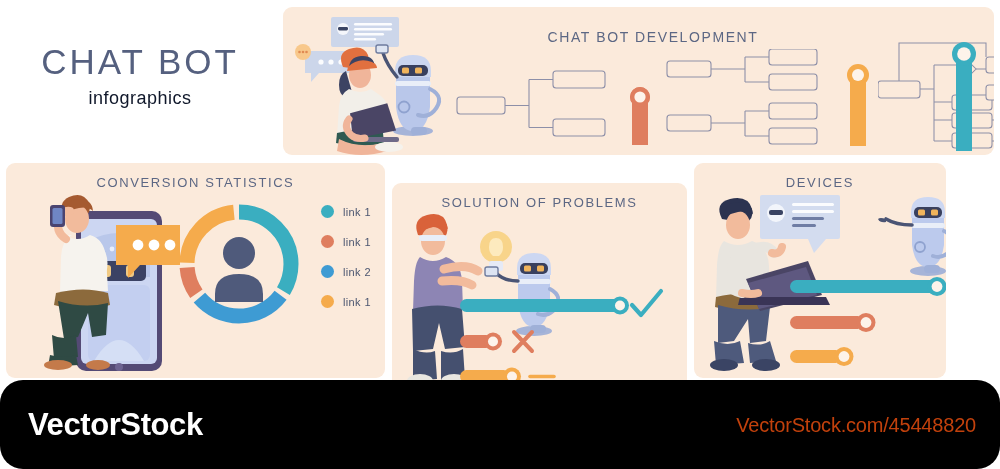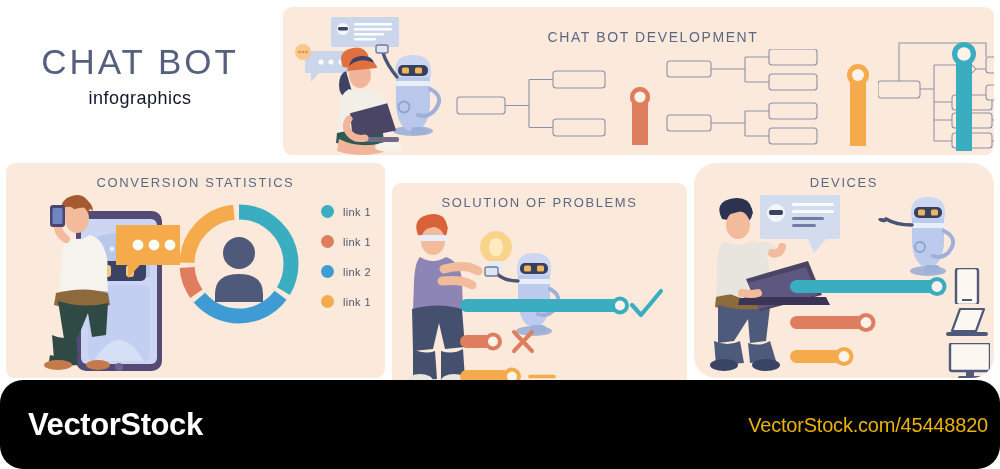--- a/index.html
+++ b/index.html
@@ -16,21 +16,21 @@
   .main-title {
     font-size: 35px; letter-spacing: 3px; color: #55607f; font-weight: 400; line-height: 1.05;
   }
   .sub-title { font-size: 18px; color: #0f172a; letter-spacing: 0.5px; margin-top: 7px; }
 
   
   .panel { position: absolute; background: #fbeadb; border-radius: 9px; overflow: hidden; }
   #banner-dev { left: 283px; top: 7px; width: 711px; height: 148px; }
   #panel-conv  { left: 6px;   top: 163px; width: 379px; height: 215px; }
   #panel-sol   { left: 392px; top: 163px; width: 295px; height: 215px; margin-top: 20px; }
-  #panel-dev   { left: 694px; top: 163px; width: 300px; height: 215px; border-radius: 22px; }
+  #panel-dev   { left: 694px; top: 163px; width: 252px; height: 215px; }
 
   .panel-title {
     position: absolute; width: 100%; text-align: center;
     color: #5c6784; font-size: 13px; letter-spacing: 1.6px; font-weight: 400;
   }
   #banner-dev .panel-title { top: 22px; left: 60px; width: 620px; font-size: 14px; }
   #panel-conv .panel-title { top: 12px; }
   #panel-sol  .panel-title { top: 12px; }
   #panel-dev  .panel-title { top: 12px; }
 
@@ -43,22 +43,22 @@
   .legend-dot { width: 13px; height: 13px; border-radius: 50%; margin-right: 9px; flex: none; }
   .legend-label { font-size: 11px; color: #4c5670; letter-spacing: 0.4px; }
 
   
   #footer { position: absolute; left: 0; top: 380px; width: 1000px; height: 89px; background: #000; border-radius: 23px; }
   #footer-logo {
     position: absolute; left: 28px; top: 50%; transform: translateY(-50%);
     color: #fff; font-size: 31px; font-weight: 700; letter-spacing: -0.4px;
   }
   #footer-url {
-    position: absolute; right: 12px; top: 50%; transform: translateY(-50%);
-    color: #eab308; font-size: 20px; letter-spacing: -0.2px;
+    position: absolute; right: 24px; top: 50%; transform: translateY(-50%);
+    color: #c2410c; font-size: 20px; letter-spacing: -0.2px;
   }
 </style>
 </head>
 <body>
 
 <div id="root">
 
   <div class="title-block">
     <div class="main-title">CHAT BOT</div>
     <div class="sub-title">infographics</div>

